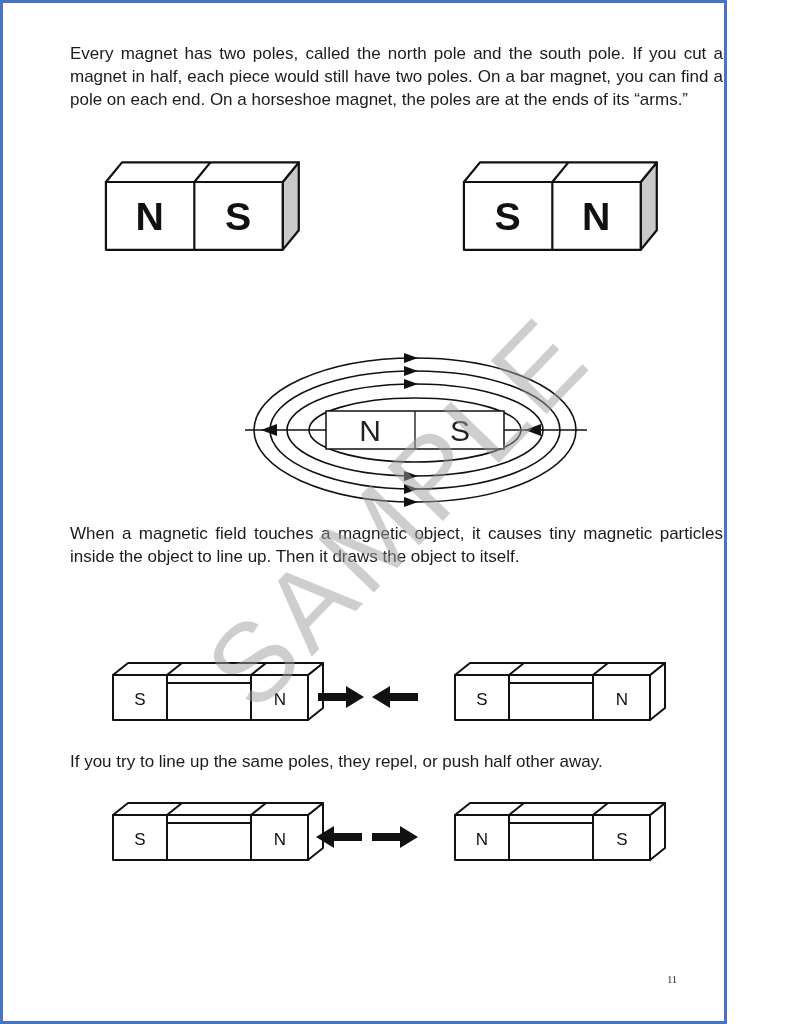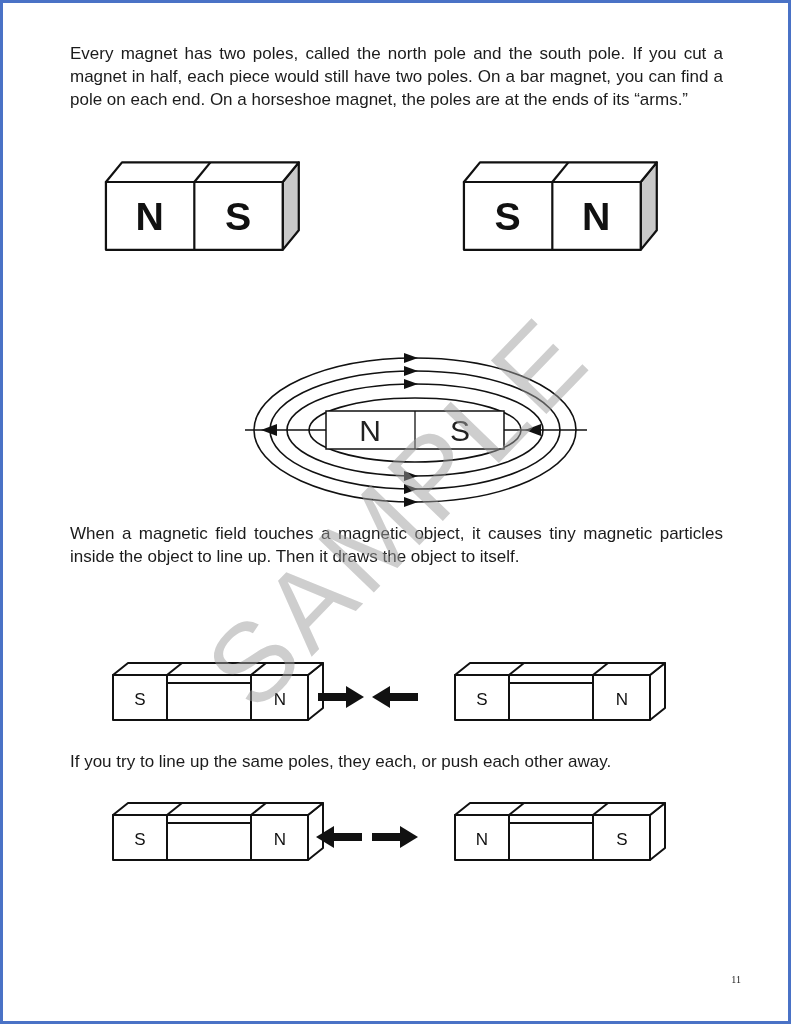--- a/index.html
+++ b/index.html
@@ -1,16 +1,16 @@
 <!DOCTYPE html>
 <html><head>
 <meta charset="utf-8">
 <style>
   html,body{margin:0;padding:0;background:#ffffff;}
-  #page{position:relative;width:791px;height:1024px;background:#ffffff;overflow:hidden;
+  #page{position:relative;width:727px;height:1024px;background:#ffffff;overflow:hidden;
         font-family:"Liberation Sans",sans-serif;}
   .page-border{position:absolute;inset:0;border:3px solid #4a72c6;box-sizing:border-box;
         pointer-events:none;z-index:20;}
   .para{position:absolute;left:70px;width:653px;font-size:17px;line-height:23px;color:#1b1b1b;
         text-align:justify;z-index:2;}
   .fig{position:absolute;z-index:2;}
   .watermark{position:absolute;left:398px;top:512px;transform:translate(-50%,-50%) rotate(-46deg);
         font-size:112px;letter-spacing:6px;font-weight:normal;color:#9e9e9e;opacity:0.5;
         z-index:10;pointer-events:none;white-space:nowrap;}
   .footer-link{position:absolute;left:0;right:0;top:972px;text-align:center;z-index:2;
@@ -21,21 +21,21 @@
   svg text{font-family:"Liberation Sans",sans-serif;}
 </style>
 </head>
 <body>
 
 <div id="page">
   <div class="page-border"></div>
 
   <div class="para" style="top:42px;">Every magnet has two poles, called the north pole and the south pole. If you cut a magnet in half, each piece would still have two poles. On a bar magnet, you can find a pole on each end. On a horseshoe magnet, the poles are at the ends of its “arms.”</div>
   <div class="para" style="top:522px;">When a magnetic field touches a magnetic object, it causes tiny magnetic particles inside the object to line up. Then it draws the object to itself.</div>
-  <div class="para" style="top:750px;">If you try to line up the same poles, they each, or push each other away.</div>
+  <div class="para" style="top:750px;">If you try to line up the same poles, they repel, or push half other away.</div>
 
   <div class="fig" style="left:102px;top:157px;">
     <svg width="215" height="100" viewBox="0 0 240 112">
       <g stroke="#111" stroke-width="2.5" stroke-linejoin="round">
         <polygon points="202,28 220,6 220,82 202,104" fill="#c9c9c9"></polygon>
         <polygon points="4,28 22,6 220,6 202,28" fill="#ffffff"></polygon>
         <rect x="4" y="28" width="198" height="76" fill="#ffffff"></rect>
         <line x1="103" y1="28" x2="103" y2="104"></line>
         <line x1="103" y1="28" x2="121" y2="6"></line>
       </g>

